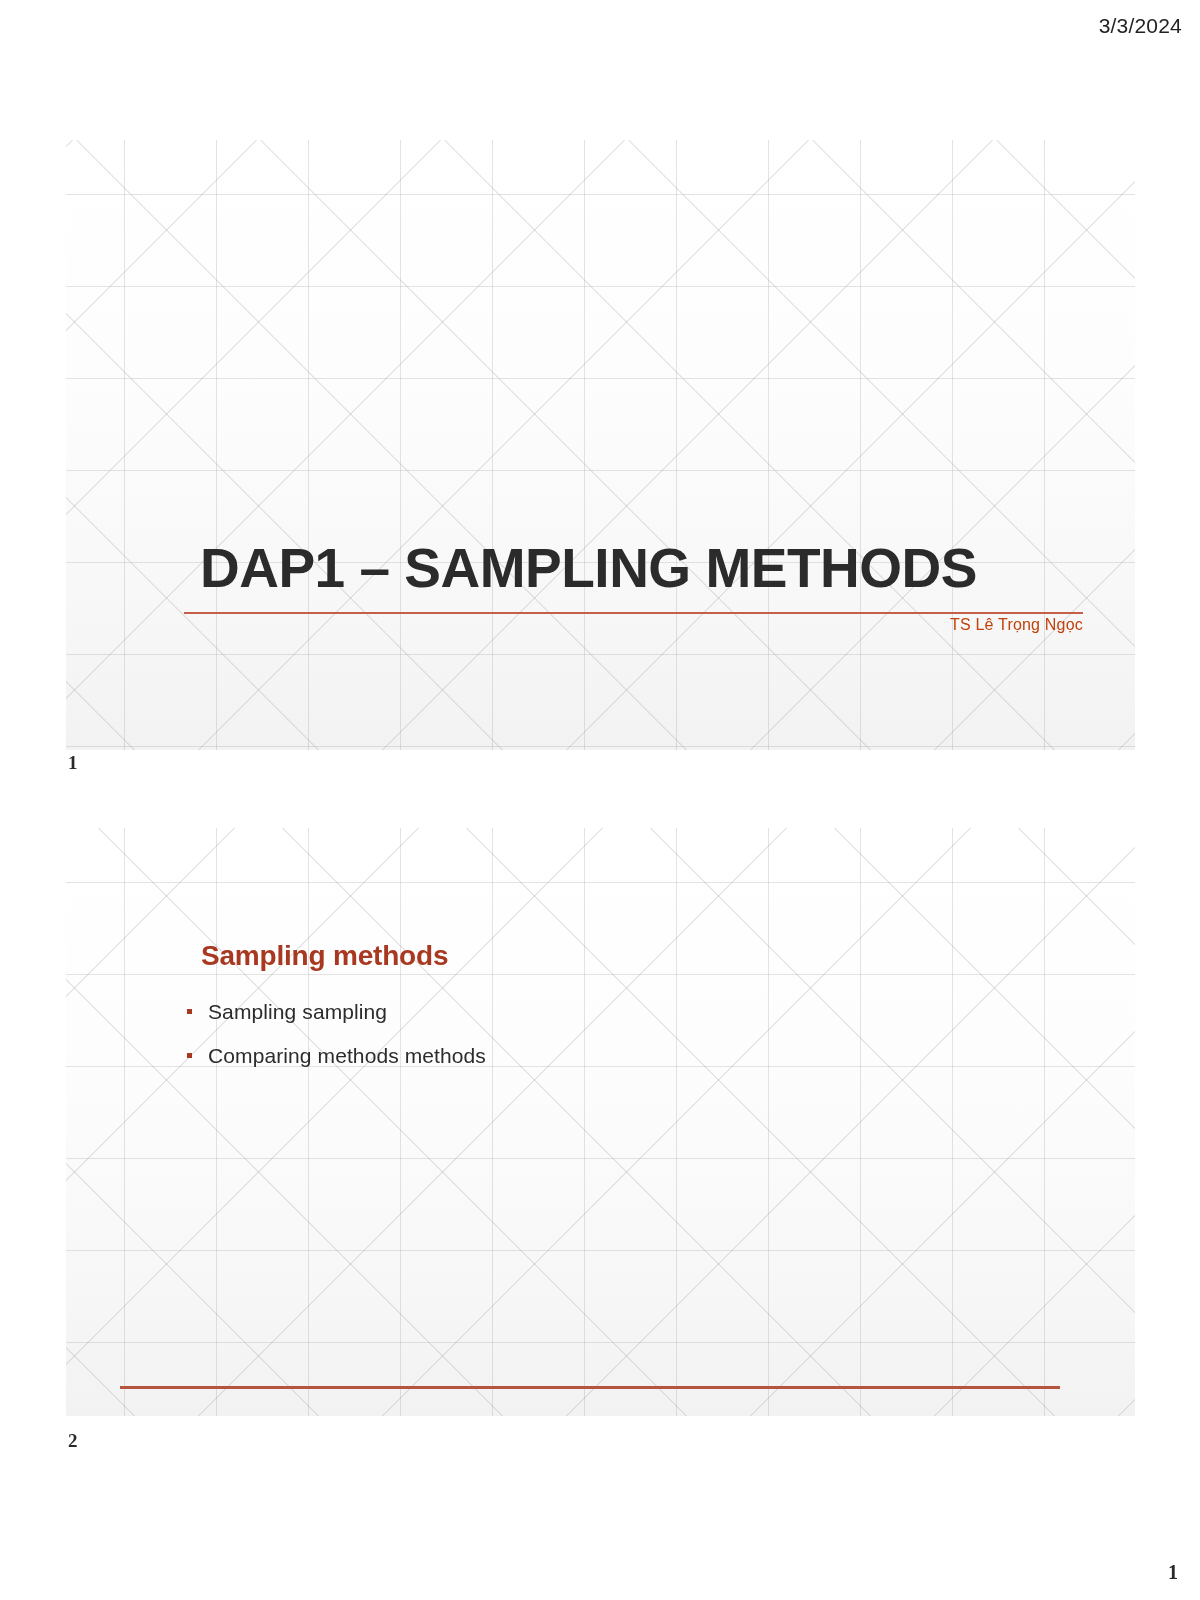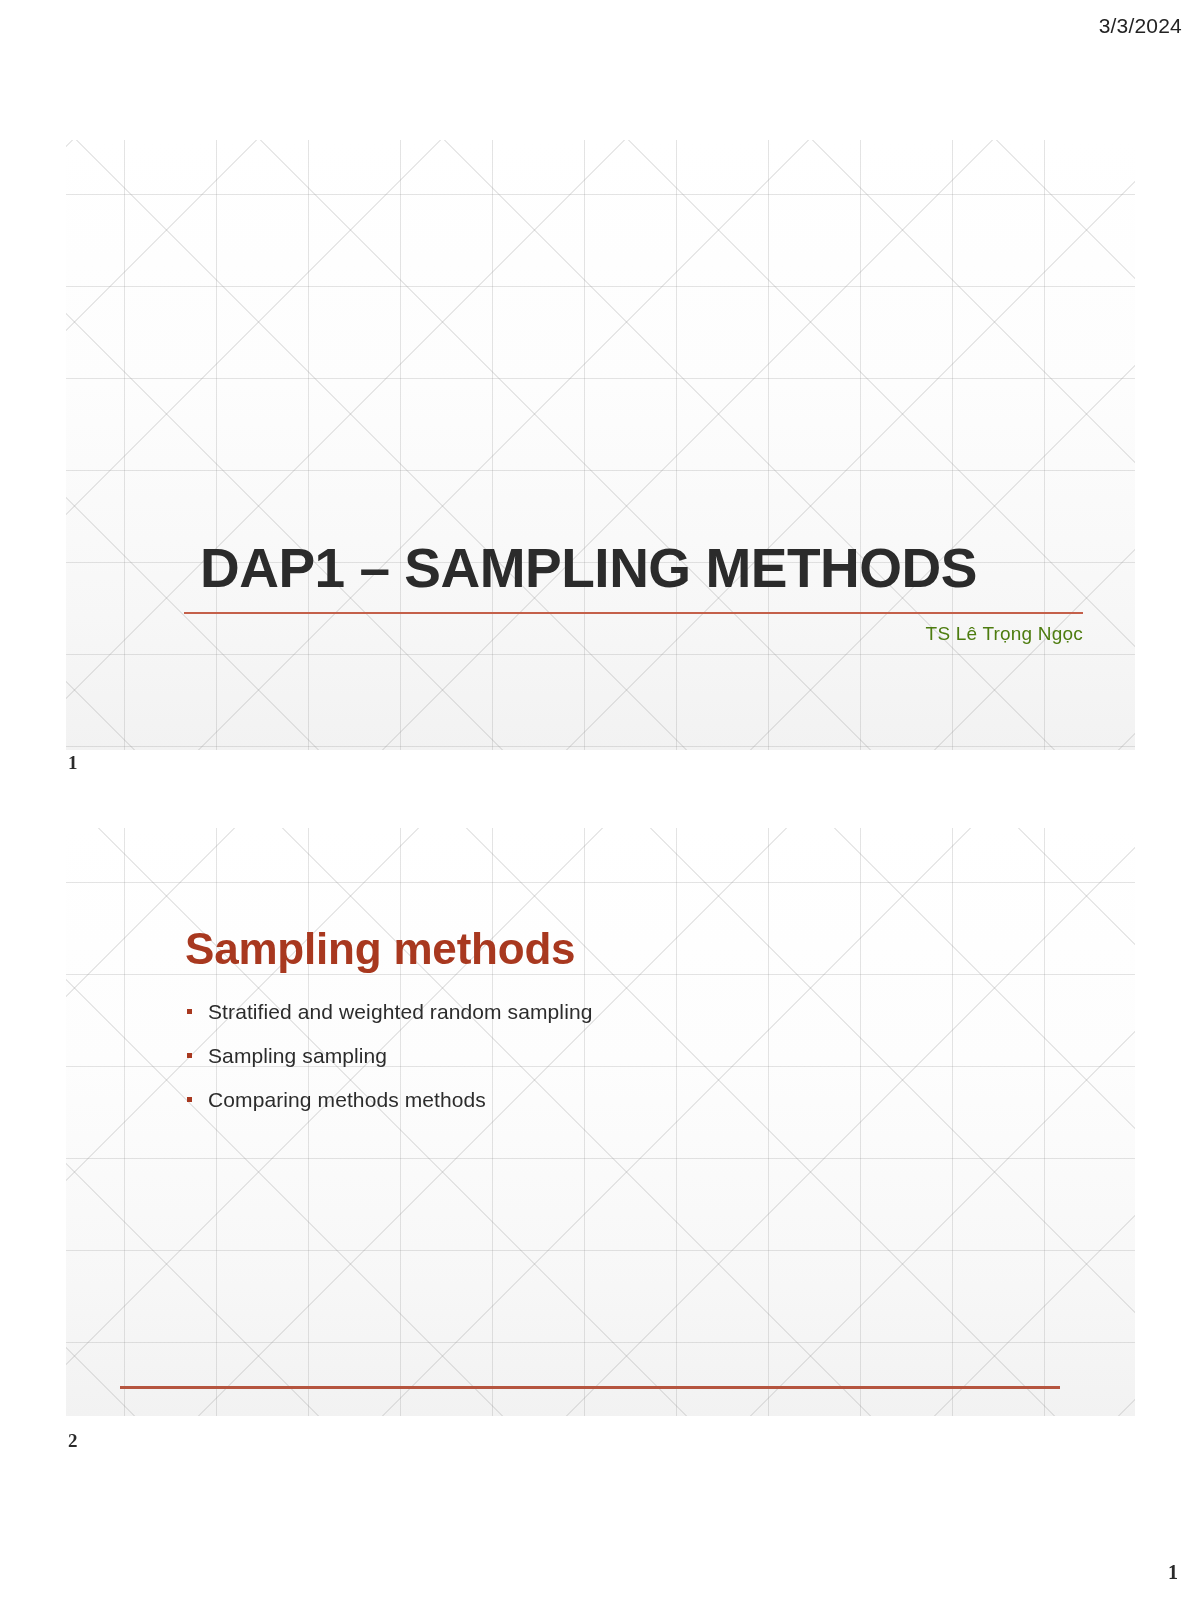--- a/index.html
+++ b/index.html
@@ -109,25 +109,25 @@
     margin: 16px;
     white-space: nowrap;
   }
   .title-rule {
     margin-top: 6px;
     height: 2px;
     background: #c4604a;
     width: 100%;
   }
   .deck-subtitle {
-    margin-top: 9px;
+    margin-top: 2px;
     text-align: right;
     font-family: "Liberation Sans", sans-serif;
-    font-size: 19px;
-    color: #4d7c0f;
+    font-size: 16px;
+    color: #c2410c;
     letter-spacing: 0.2px;
   }
 
   
   .slide-label {
     position: absolute;
     left: 68px;
     font-family: "Liberation Serif", serif;
     font-size: 19px;
     font-weight: 700;
@@ -135,25 +135,25 @@
   }
   .slide-label-1 { top: 752px; }
   .slide-label-2 { top: 1430px; }
 
   
   .content-heading {
     position: absolute;
     left: 119px;
     top: 96px;
     font-family: "Liberation Sans", sans-serif;
-    font-size: 44px;
+    font-size: 28px;
     font-weight: 700;
     color: #a8381f;
     letter-spacing: -0.2px;
-    margin: 0;
+    margin: 16px;
   }
   .bullet-list {
     position: absolute;
     left: 121px;
     top: 172px;
     margin: 0;
     padding: 0;
     list-style: none;
   }
   .bullet-item {
@@ -205,24 +205,20 @@
 
 <div class="slide slide-2">
   <div class="slide-wash"></div>
   <div class="slide-grid"></div>
   <div class="slide-body">
     <h2 class="content-heading">Sampling methods</h2>
 
     <ul class="bullet-list">
       <li class="bullet-item">
         <span class="bullet-marker"></span>
-        <span>Stratified and weighted random sampling</span>
-      </li>
-      <li class="bullet-item">
-        <span class="bullet-marker"></span>
         <span>Sampling sampling</span>
       </li>
       <li class="bullet-item">
         <span class="bullet-marker"></span>
         <span>Comparing methods methods</span>
       </li>
     </ul>
 
     <div class="content-rule"></div>
   </div>

